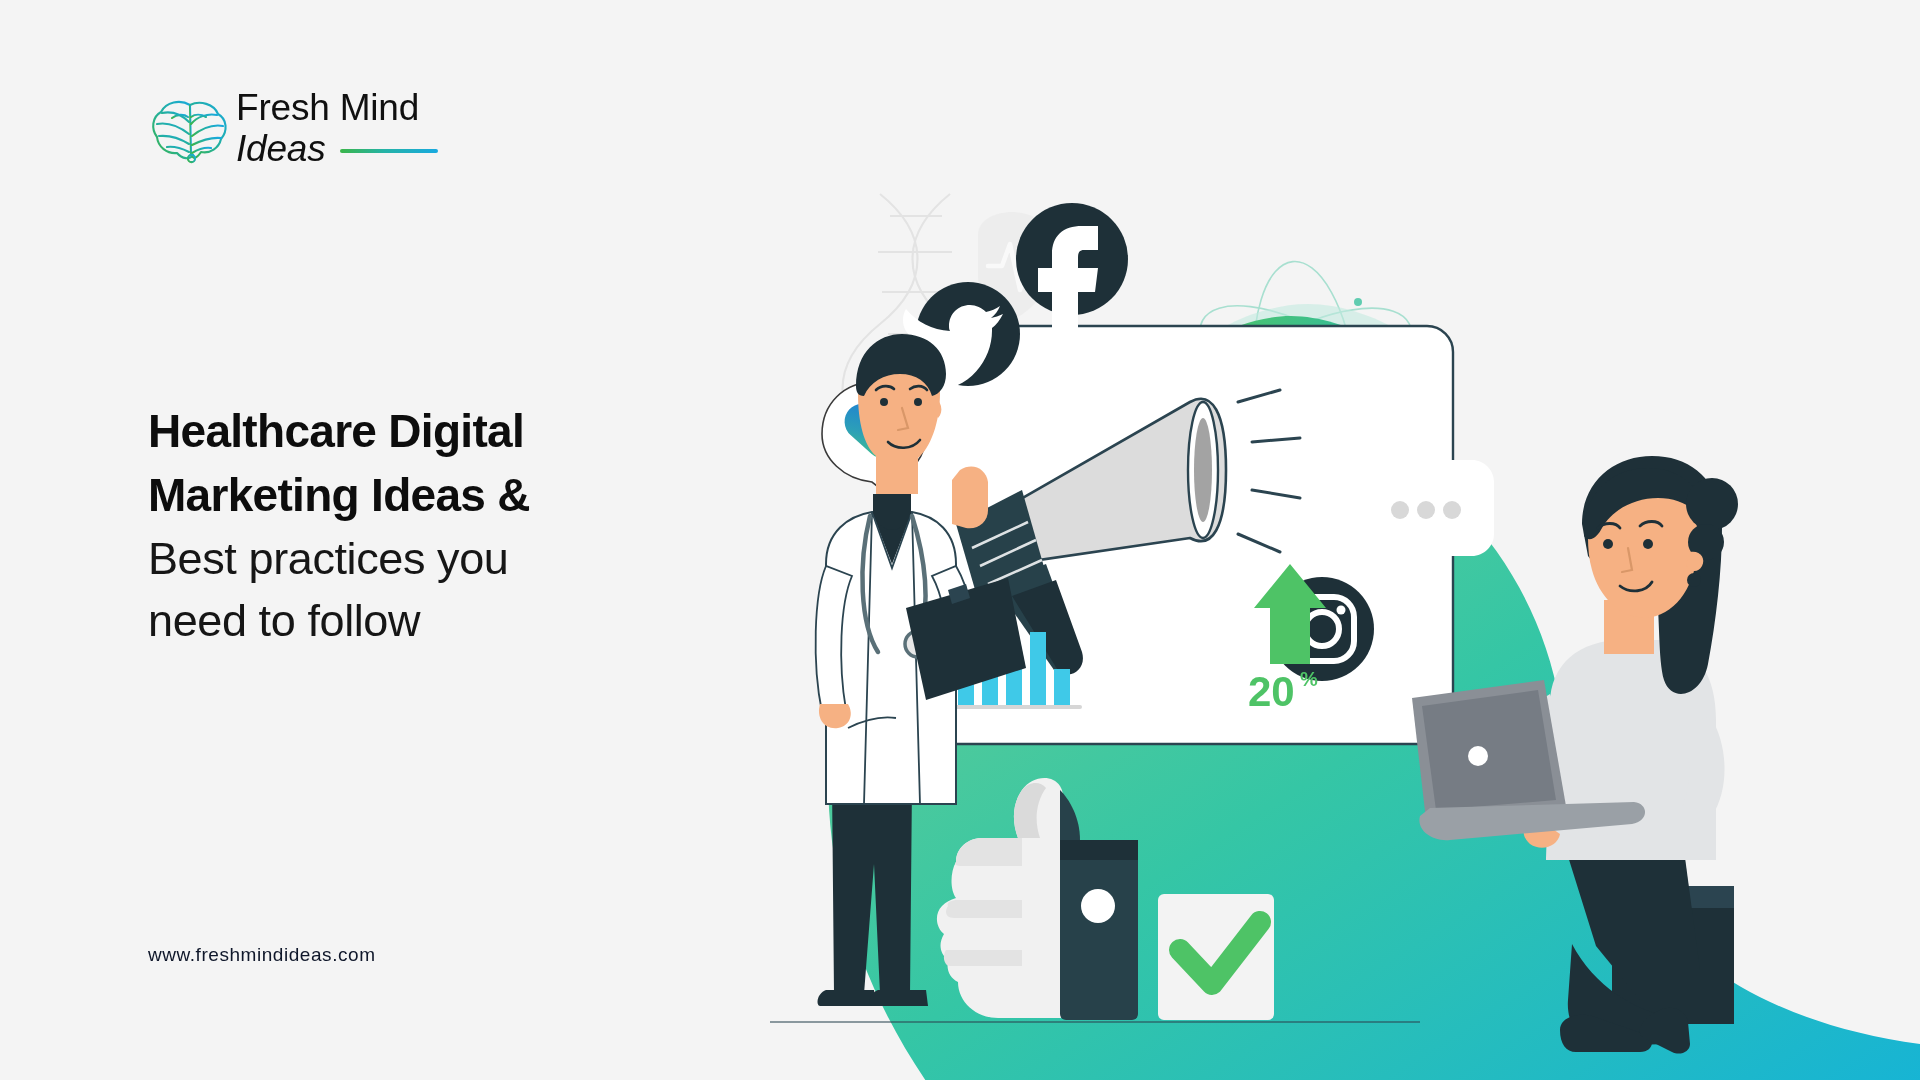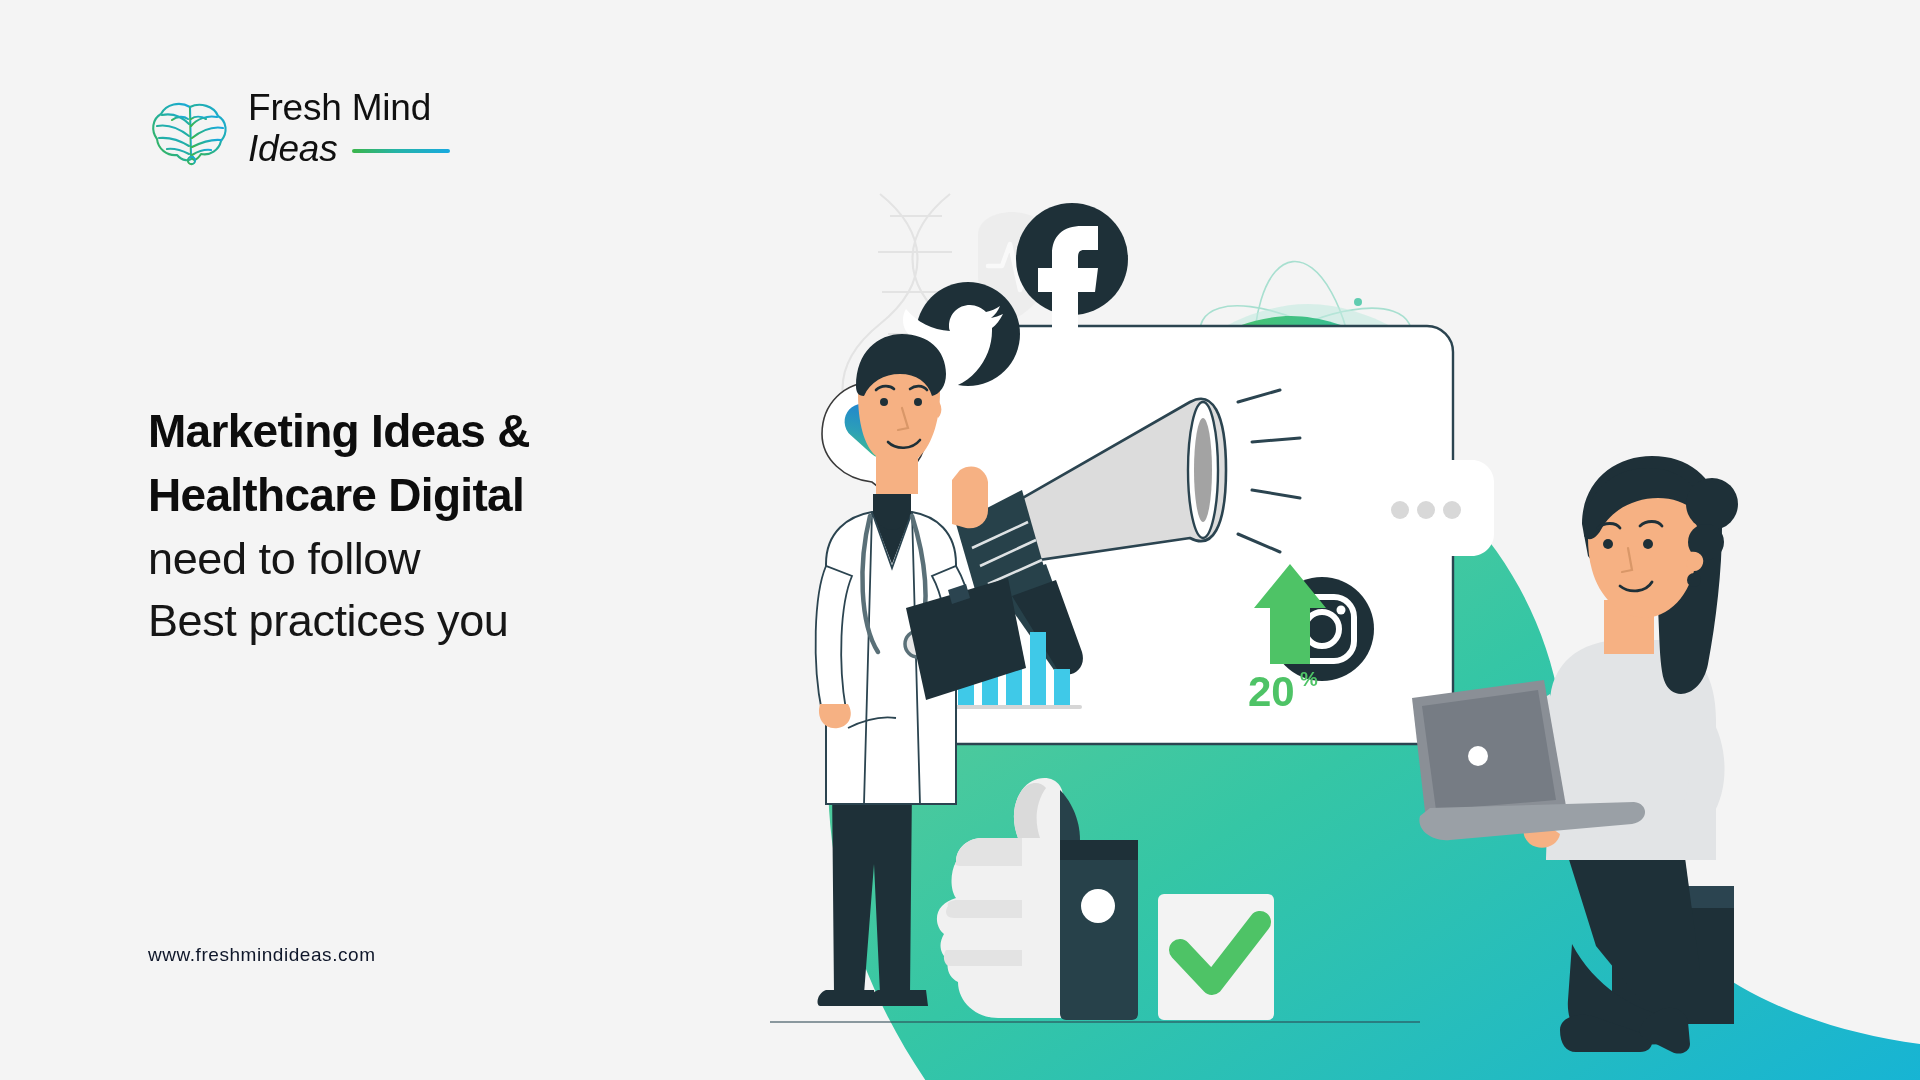--- a/index.html
+++ b/index.html
@@ -10,21 +10,21 @@
     font-family:"Liberation Sans", sans-serif;
   }
   .banner {
     position:relative; width:1920px; height:1080px;
     background:#f4f4f4; overflow:hidden;
   }
 
   
   .logo-block {
     position:absolute; left:148px; top:88px;
-    display:flex; align-items:flex-end; gap:16px;
+    display:flex; align-items:center; gap:4px;
   }
   .logo-mark { width:84px; height:72px; flex:none; margin-top:4px; }
   .logo-words {
     font-size:37px; line-height:1.10; font-weight:400;
     color:#101010; letter-spacing:-0.2px; white-space:nowrap;
   }
   .logo-line2 { display:flex; align-items:center; gap:14px;font-style:italic; }
   .logo-rule {
     width:98px; height:4px; border-radius:2px;
     background:linear-gradient(90deg,#3bb54a 0%,#25b3a6 45%,#18a9e0 100%);
@@ -87,24 +87,24 @@
     <div class="logo-words">
       <div>Fresh Mind</div>
       <div class="logo-line2">
         <span>Ideas</span>
         <span class="logo-rule"></span>
       </div>
     </div>
   </div>
 
   <div class="headline">
+    <div class="hl-strong">Healthcare Digital</div>
     <div class="hl-strong">Marketing Ideas &amp;</div>
-    <div class="hl-strong">Healthcare Digital</div>
+    <div class="hl-light">Best practices you</div>
     <div class="hl-light">need to follow</div>
-    <div class="hl-light">Best practices you</div>
   </div>
 
   <div class="site-url">www.freshmindideas.com</div>
 
   <div class="art">
   <svg viewBox="0 0 1160 1080" xmlns="http://www.w3.org/2000/svg">
     <defs>
       <linearGradient id="blobGrad" x1="0" y1="0" x2="1" y2="1">
         <stop offset="0%" stop-color="#6fcf8f"></stop>
         <stop offset="50%" stop-color="#35c6a5"></stop>

